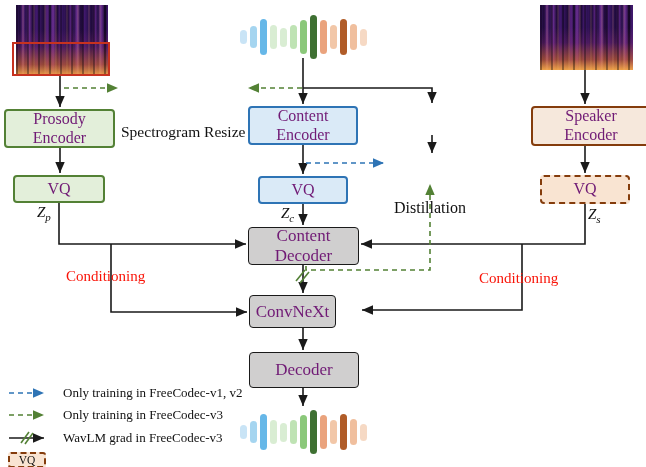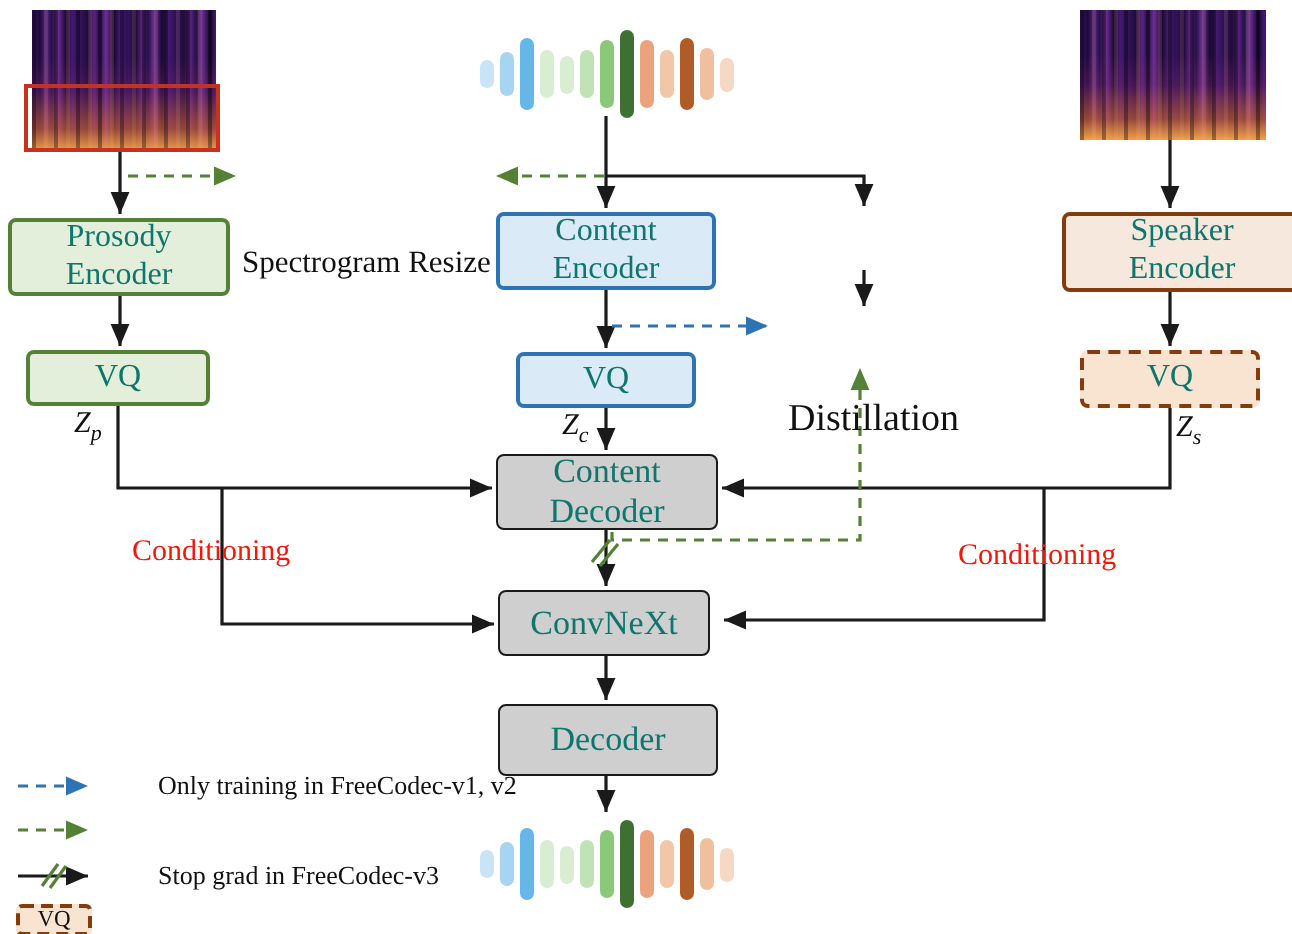--- a/index.html
+++ b/index.html
@@ -1,51 +1,51 @@
 <!DOCTYPE html>
 <html><head>
 <meta charset="utf-8">
 <style>
   html,body{margin:0;padding:0;background:#fff;}
   #stage{position:relative;width:646px;height:467px;background:#ffffff;
          font-family:"Liberation Serif",serif;color:#111;overflow:hidden;}
   #connectors{position:absolute;left:0;top:0;width:646px;height:467px;z-index:1;}
   .node{position:absolute;z-index:2;display:flex;align-items:center;justify-content:center;
         text-align:center;white-space:pre-line;border-radius:4px;font-size:16px;line-height:1.16;
-        box-sizing:border-box;color:#0f766e;}
+        box-sizing:border-box;color:#701a75;}
   .green{background:#e3efda;border:2px solid #538135;}
   .blue{background:#daeaf7;border:2px solid #2e74b5;}
   .purple{background:#eeddf4;border:2px solid #7030a0;}
   .tan{background:#f6e8dc;border:2px solid #843c0c;}
   .tan-dashed{background:#f9e4d2;border:2px dashed #843c0c;}
   .gray{background:#d0cfcf;border:1.5px solid #1a1a1a;font-size:17px;}
   .spec{position:absolute;z-index:2;
     background:
       linear-gradient(to top, rgba(248,169,72,.95) 0%, rgba(225,110,50,.6) 16%,
                       rgba(140,45,115,.3) 42%, rgba(0,0,0,0) 66%),
       repeating-linear-gradient(90deg,
         #34135c 0px,#1d0b38 4px,#5b2382 7px,#241045 10px,
         #6d2f95 13px,#180830 17px,#431970 20px,#2a1150 24px),
       #22093e;}
   .spec::after{content:"";position:absolute;inset:0;
       background:repeating-linear-gradient(90deg, rgba(0,0,0,.35) 0 2px, transparent 2px 6px,
                  rgba(255,190,120,.12) 6px 8px, transparent 8px 11px);}
   .crop-box{position:absolute;z-index:3;border:2px solid #c7321f;background:transparent;}
   .txt{position:absolute;z-index:3;white-space:nowrap;margin-top:44px;}
   .resize-label{left:121px;top:79px;font-size:15.5px;}
-  .distill-label{left:394px;top:155px;font-size:19px;}
+  .distill-label{left:394px;top:155px;font-size:16px;}
   .cond{color:#f91408;font-size:15px;}
   .cond-left{left:66px;top:224px;}
   .cond-right{left:479px;top:226px;}
   .zlab{position:absolute;z-index:3;font-style:italic;font-size:15px;}
   .zlab sub{font-size:11px;font-style:italic;}
   .wave{position:absolute;z-index:2;display:flex;align-items:center;gap:3px;height:46px;}
   .wave span{width:7px;border-radius:4px;flex:0 0 auto;}
   .legend{position:absolute;left:8px;top:384px;z-index:3;display:flex;flex-direction:column;gap:5.5px;}
-  .lrow{display:flex;align-items:center;gap:25px;height:17px;}
+  .lrow{display:flex;align-items:center;gap:9px;height:17px;}
   .lsym{width:46px;flex:0 0 auto;display:flex;align-items:center;justify-content:flex-start;}
   .ltext{font-size:13px;white-space:nowrap;}
   .vq-mini{width:38px;height:16px;border:2px dashed #843c0c;border-radius:3px;background:#f9e4d2;
            display:flex;align-items:center;justify-content:center;font-size:11.5px;box-sizing:border-box;}
 </style>
 </head>
 <body>
 
 <div id="stage">
 
@@ -135,21 +135,21 @@
 Encoder</div>
   <div class="node tan" style="left:531px;top:106px;width:120px;height:40px;">Speaker
 Encoder</div>
 
   <div class="node green" style="left:13px;top:175px;width:92px;height:28px;">VQ</div>
   <div class="node blue" style="left:258px;top:176px;width:90px;height:28px;">VQ</div>
   <div class="node tan-dashed" style="left:540px;top:175px;width:90px;height:29px;">VQ</div>
 
   <div class="node gray" style="left:248px;top:227px;width:111px;height:38px;">Content
 Decoder</div>
-  <div class="node gray" style="left:249px;top:295px;width:106px;height:33px;">ConvNeXt</div>
+  <div class="node gray" style="left:249px;top:295px;width:87px;height:33px;">ConvNeXt</div>
   <div class="node gray" style="left:249px;top:352px;width:110px;height:36px;">Decoder</div>
 
   <div class="txt resize-label">Spectrogram Resize</div>
   <div class="txt distill-label">Distillation</div>
   <div class="txt cond cond-left">Conditioning</div>
   <div class="txt cond cond-right">Conditioning</div>
 
   <div class="zlab" style="left:37px;top:204px;">
     <span>Z</span><sub>p</sub>
   </div>
@@ -168,30 +168,31 @@
         </svg>
       </span>
       <span class="ltext">Only training in FreeCodec-v1, v2</span>
     </div>
     <div class="lrow">
       <span class="lsym">
         <svg width="42" height="14" viewBox="0 0 42 14">
           <path d="M1,7 L36,7" stroke="#538135" stroke-width="1.6" fill="none" stroke-dasharray="5,4" marker-end="url(#ah-green)"></path>
         </svg>
       </span>
+      <span class="ltext">Only training in FreeCodec-v3</span>
     </div>
     <div class="lrow">
       <span class="lsym">
         <svg width="42" height="16" viewBox="0 0 42 16">
           <path d="M1,8 L36,8" stroke="#1a1a1a" stroke-width="1.6" fill="none" marker-end="url(#ah-black)"></path>
           <path d="M13,13 L21,2" stroke="#538135" stroke-width="1.6"></path>
           <path d="M17,14 L25,3" stroke="#538135" stroke-width="1.6"></path>
         </svg>
       </span>
-      <span class="ltext">Stop grad in FreeCodec-v3</span>
+      <span class="ltext">WavLM grad in FreeCodec-v3</span>
     </div>
     <div class="lrow">
       <span class="lsym">
         <span class="vq-mini">VQ</span>
       </span>
     </div>
   </div>
 
 </div>
 

